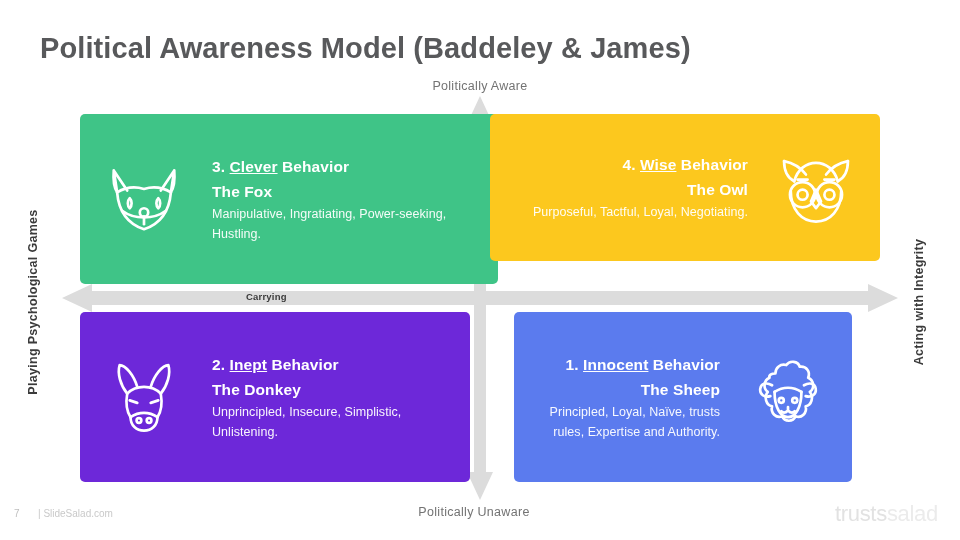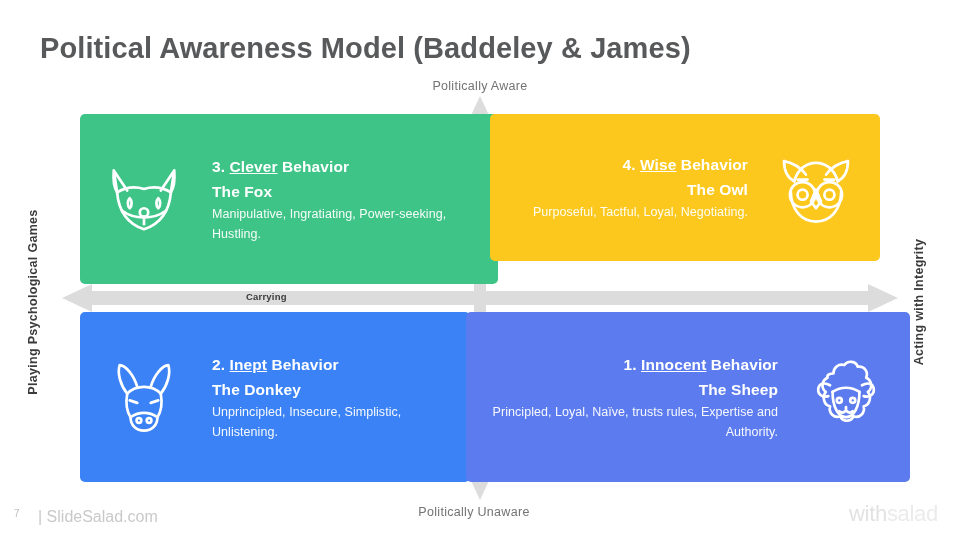--- a/index.html
+++ b/index.html
@@ -98,22 +98,22 @@
   .card {
     position:absolute;
     border-radius:5px;
     color:#ffffff;
     display:flex;
     align-items:center;
     overflow:hidden;
   }
   #card-fox    { left:80px;  top:114px; width:418px; height:170px; background:#3FC487; }
   #card-owl    { left:490px; top:114px; width:390px; height:147px; background:#FCC81E; }
-  #card-donkey { left:80px;  top:312px; width:390px; height:170px; background:#3b82f6; }
-  #card-sheep  { left:466px; top:312px; width:444px; height:170px; background:#5B7BEE; }
+  #card-donkey { left:80px;  top:312px; width:390px; height:170px; background:#6d28d9; }
+  #card-sheep  { left:514px; top:312px; width:338px; height:170px; background:#5B7BEE; }
 
   .card .icon-wrap {
     flex:0 0 auto;
     width:128px;
     display:flex;
     align-items:center;
     justify-content:center;
   }
   .card .icon-wrap svg { display:block; }
 
@@ -149,21 +149,21 @@
   
   .footer-page {
     position:absolute;
     left:14px; top:508px;
     font-size:10px;
     color:#BFBFBF;
   }
   .footer-site {
     position:absolute;
     left:38px; top:508px;
-    font-size:16px;
+    font-size:10px;
     color:#C9C9C9;
   }
   .logo {
     position:absolute;
     right:22px; top:501px;
     font-size:22px;
     letter-spacing:-0.3px;
     color:#E2E2E2;
     font-weight:400;
   }
@@ -278,15 +278,15 @@
         <path d="M34 44 C40 40 44 39 50 39 C56 39 60 40 66 44"></path>
         <circle cx="42" cy="54" r="3"></circle>
         <circle cx="58" cy="54" r="3"></circle>
         <path d="M50 62 L50 66 M50 66 C47 69 44 69 42 67 M50 66 C53 69 56 69 58 67"></path>
       </svg>
     </div>
   </div>
 
   <div class="footer-page">7</div>
   <div class="footer-site">| SlideSalad.com</div>
-  <div class="logo"><span>with</span><span class="lite">salad</span></div>
+  <div class="logo"><span>trusts</span><span class="lite">salad</span></div>
 
 </div>
 
 </body></html>

